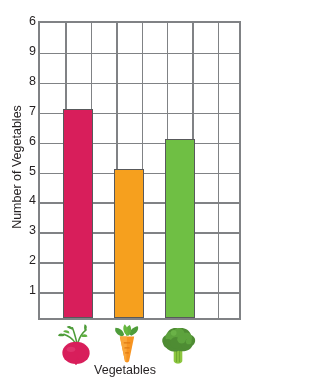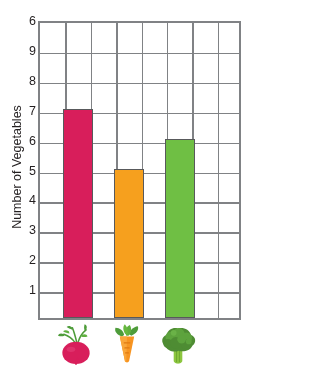--- a/index.html
+++ b/index.html
@@ -222,14 +222,15 @@
           <circle cx="29" cy="29" r="8" fill="#4E8C33"></circle>
           <circle cx="43" cy="31" r="7" fill="#4E8C33"></circle>
           <circle cx="37" cy="24" r="6" fill="#5DA33D"></circle>
           <circle cx="26" cy="15" r="4" fill="#6AB247"></circle>
           <circle cx="47" cy="27" r="4" fill="#5DA33D"></circle>
         </g>
       </svg>
     </div>
   </div>
 
+  <div class="x-axis-title">Vegetables</div>
 
 </div>
 
 </body></html>

